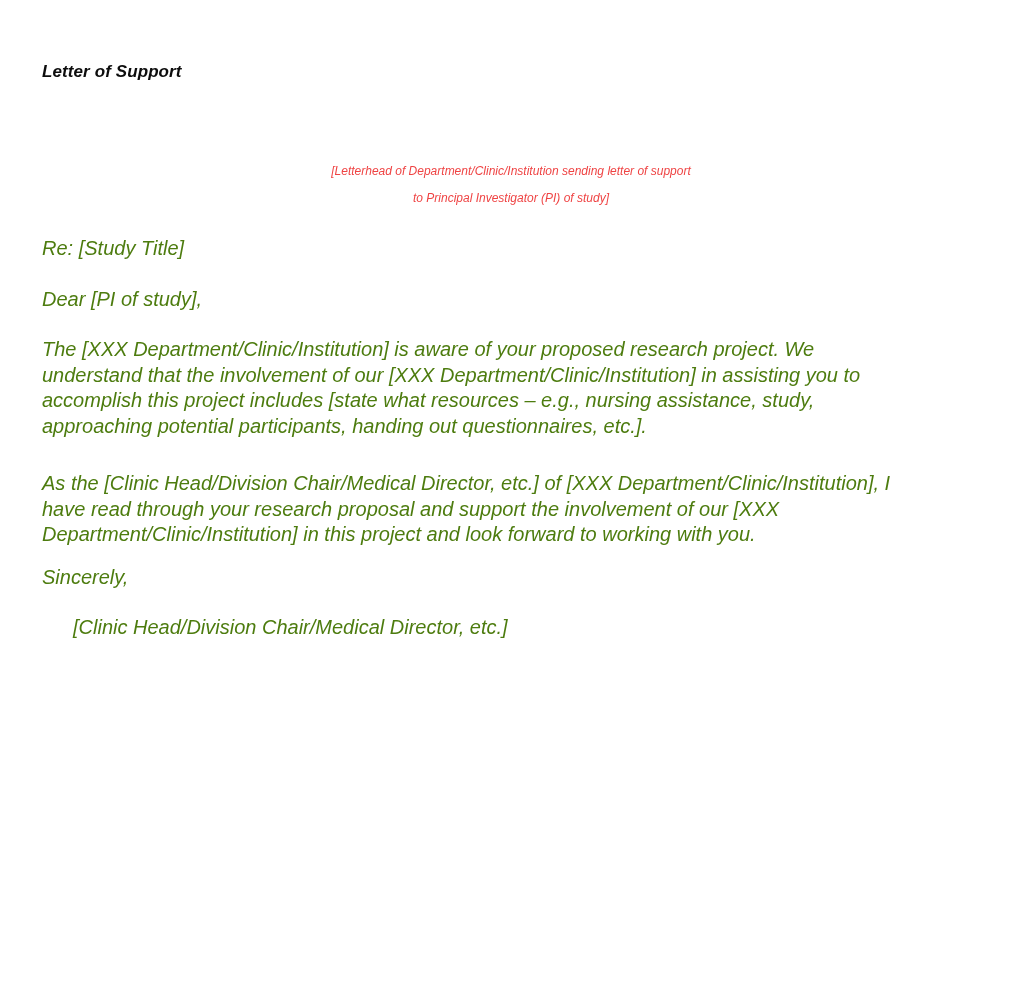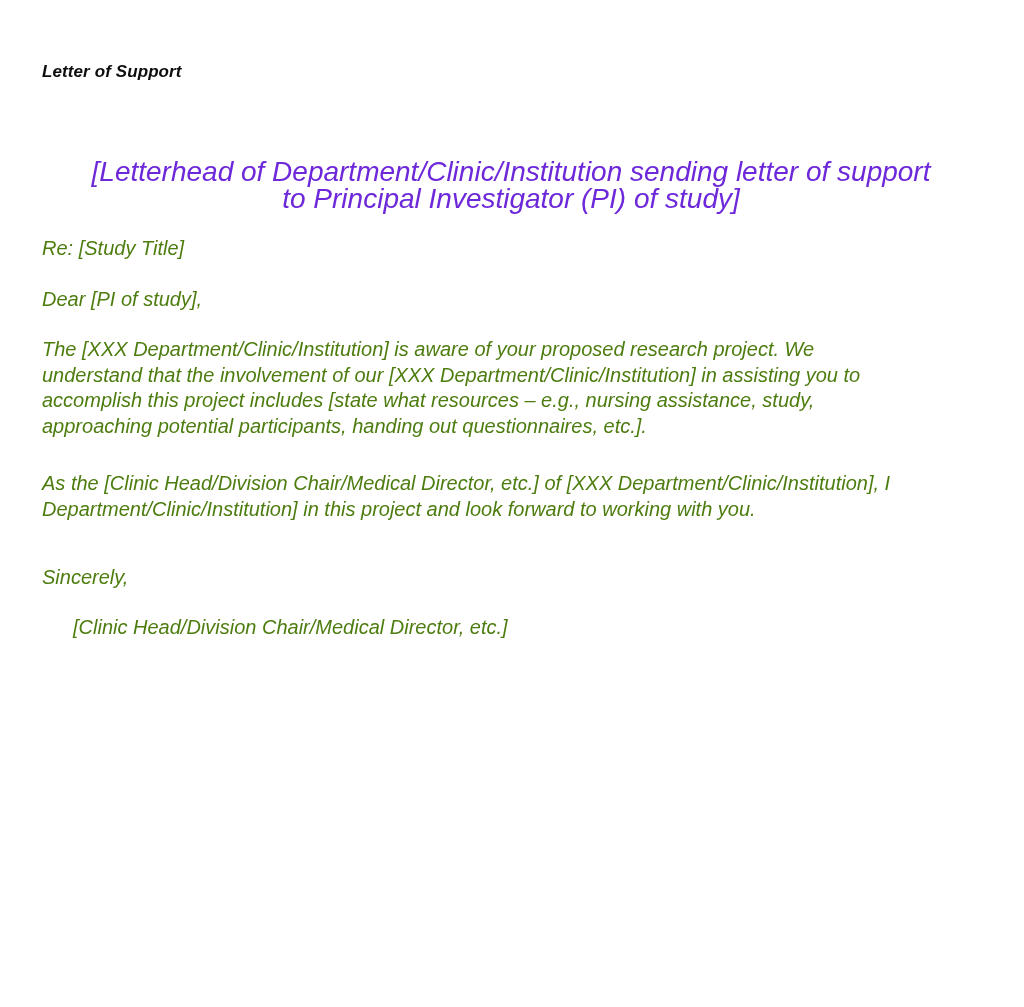--- a/index.html
+++ b/index.html
@@ -35,23 +35,23 @@
     color: #0d0d0d;
     line-height: 22px;
     white-space: nowrap;
   }
   .letterhead {
     position: absolute;
     left: 42px;
     top: 158px;
     width: 938px;
     text-align: center;
-    font-size: 28px;
+    font-size: 12px;
     line-height: 27px;
-    color: #6d28d9;
+    color: #ef4444;
   }
   .letterhead .lh-line {
     display: block;
     white-space: nowrap;
   }
   .body-block {
     position: absolute;
     left: 42px;
     width: 944px;
     font-size: 20px;
@@ -92,20 +92,21 @@
 
   <div class="body-block para-1">
     <span class="ln">The [XXX Department/Clinic/Institution] is aware of your proposed research project.  We</span>
     <span class="ln">understand that the involvement of our [XXX Department/Clinic/Institution] in assisting you to</span>
     <span class="ln">accomplish this project includes [state what resources – e.g., nursing assistance, study,</span>
     <span class="ln">approaching potential participants, handing out questionnaires, etc.].</span>
   </div>
 
   <div class="body-block para-2">
     <span class="ln">As the [Clinic Head/Division Chair/Medical Director, etc.] of [XXX Department/Clinic/Institution], I</span>
+    <span class="ln">have read through your research proposal and support the involvement of our [XXX</span>
     <span class="ln">Department/Clinic/Institution] in this project and look forward to working with you.</span>
   </div>
 
   <div class="body-block closing">
     <span class="ln">Sincerely,</span>
   </div>
 
   <div class="body-block signature">
     <span class="ln">[Clinic Head/Division Chair/Medical Director, etc.]</span>
   </div>

